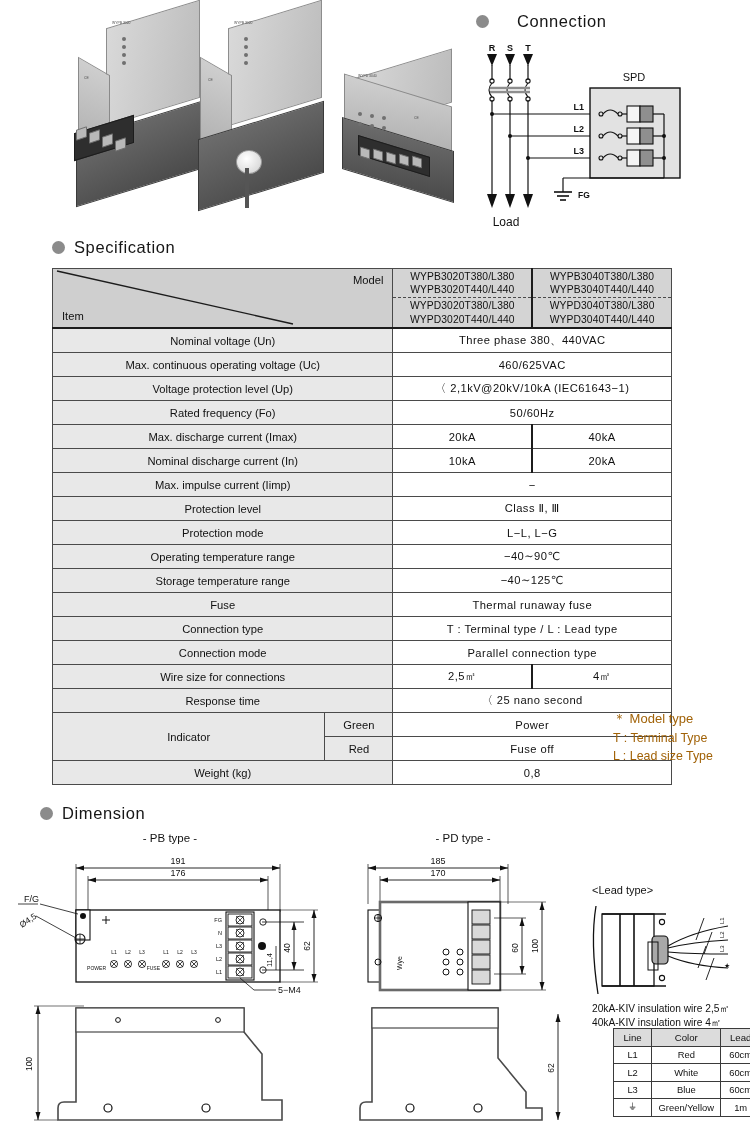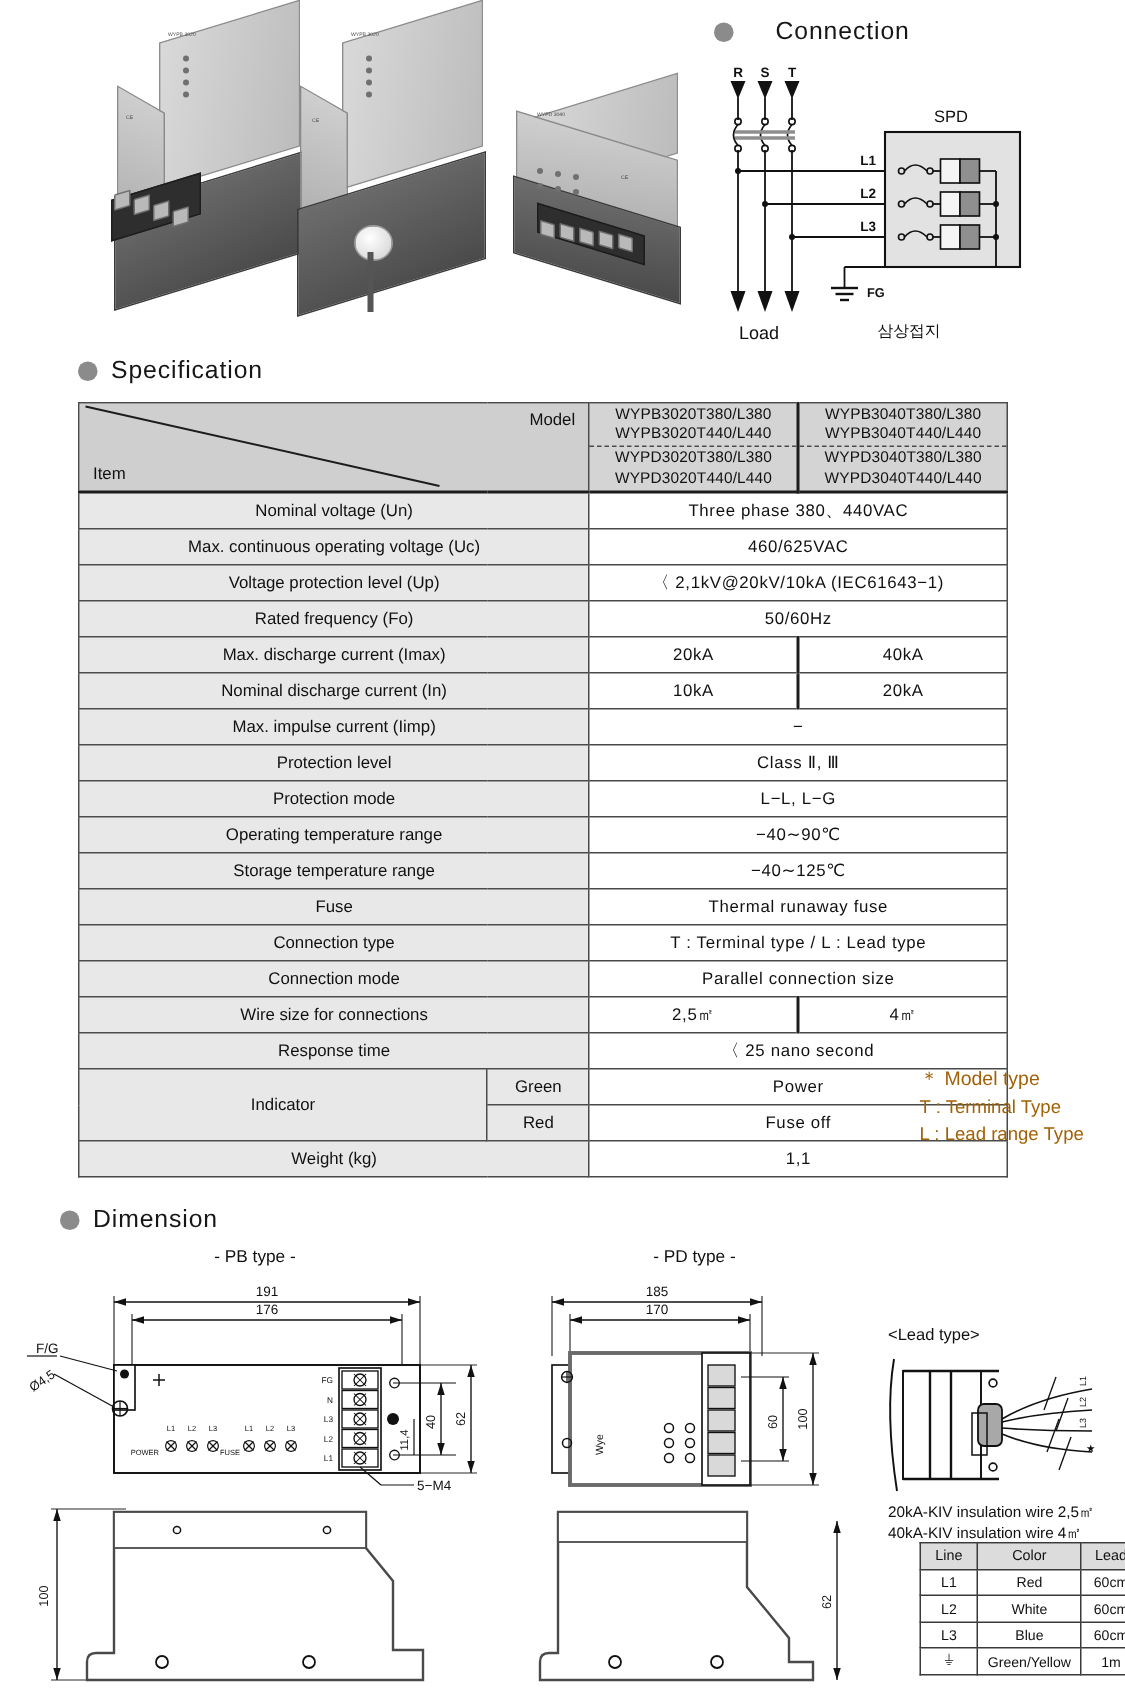--- a/index.html
+++ b/index.html
@@ -214,21 +214,20 @@
     <circle cx="202" cy="122" r="2" fill="#111"></circle>
     <line x1="202" y1="142" x2="101" y2="142" stroke="#111" stroke-width="1.2"></line>
     <line x1="101" y1="142" x2="101" y2="156" stroke="#111" stroke-width="1.2"></line>
 
     <line x1="92" y1="156" x2="110" y2="156" stroke="#111" stroke-width="1.6"></line>
     <line x1="95" y1="160" x2="107" y2="160" stroke="#111" stroke-width="1.6"></line>
     <line x1="98" y1="164" x2="104" y2="164" stroke="#111" stroke-width="1.6"></line>
     <text x="116" y="162" font-size="8.5" font-weight="bold" font-family="Liberation Sans, sans-serif" fill="#111">FG</text>
   </svg>
 
-  <div class="conn-cap" style="top:210px;">삼상접지</div>
 </div>
 
 <div class="sec-head abs" style="left:52px;top:238px;">
   <span class="sec-dot"></span>
   <span class="sec-title">Specification</span>
 </div>
 
 <table class="spec abs">
   <colgroup>
       <col style="width:44%">
@@ -312,21 +311,21 @@
     <tr>
         <td class="item" colspan="2">Fuse</td>
         <td class="val" colspan="2">Thermal runaway fuse</td>
       </tr>
     <tr>
         <td class="item" colspan="2">Connection type</td>
         <td class="val" colspan="2">T : Terminal type / L : Lead type</td>
       </tr>
     <tr>
         <td class="item" colspan="2">Connection mode</td>
-        <td class="val" colspan="2">Parallel connection size</td>
+        <td class="val" colspan="2">Parallel connection type</td>
       </tr>
     <tr>
         <td class="item" colspan="2">Wire size for connections</td>
         <td class="val thickr">2,5㎡</td>
         <td class="val">4㎡</td>
       </tr>
     <tr>
         <td class="item" colspan="2">Response time</td>
         <td class="val" colspan="2">〈 25 nano second</td>
       </tr>
@@ -335,29 +334,29 @@
       <td class="item" rowspan="2">Indicator</td>
       <td class="item">Green</td>
       <td class="val" colspan="2">Power</td>
     </tr>
     <tr>
       <td class="item">Red</td>
       <td class="val" colspan="2">Fuse off</td>
     </tr>
     <tr>
       <td class="item" colspan="2">Weight (kg)</td>
-      <td class="val" colspan="2">1,1</td>
+      <td class="val" colspan="2">0,8</td>
     </tr>
   </tbody>
 </table>
 
 <div class="abs modeltype">
   <div class="mt-h">＊ Model type</div>
   <div>T : Terminal Type</div>
-  <div>L : Lead range Type</div>
+  <div>L : Lead size Type</div>
 </div>
 
 <div class="sec-head abs" style="left:40px;top:804px;">
   <span class="sec-dot"></span>
   <span class="sec-title">Dimension</span>
 </div>
 
 <div class="abs dimwrap">
   <div class="dim-label" style="left:110px;top:4px;width:120px;">- PB type -</div>
   <div class="dim-label" style="left:403px;top:4px;width:120px;">- PD type -</div>

